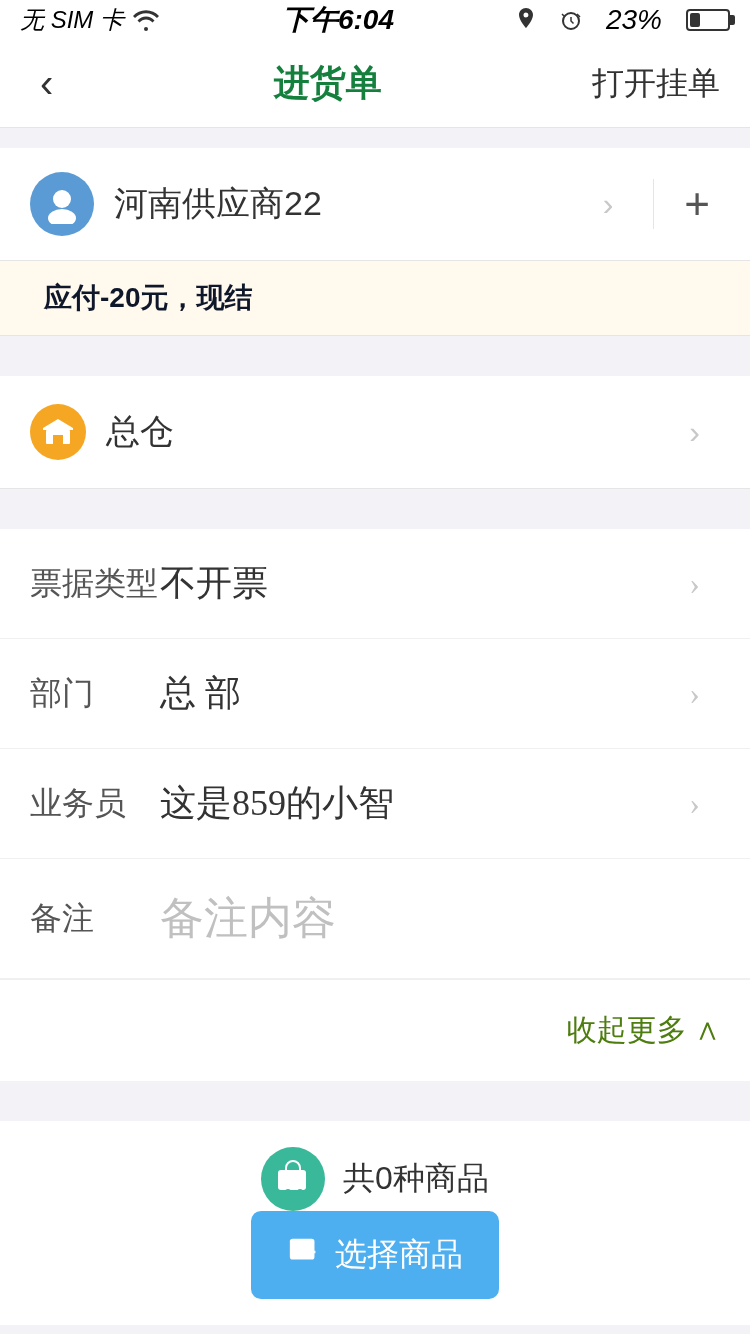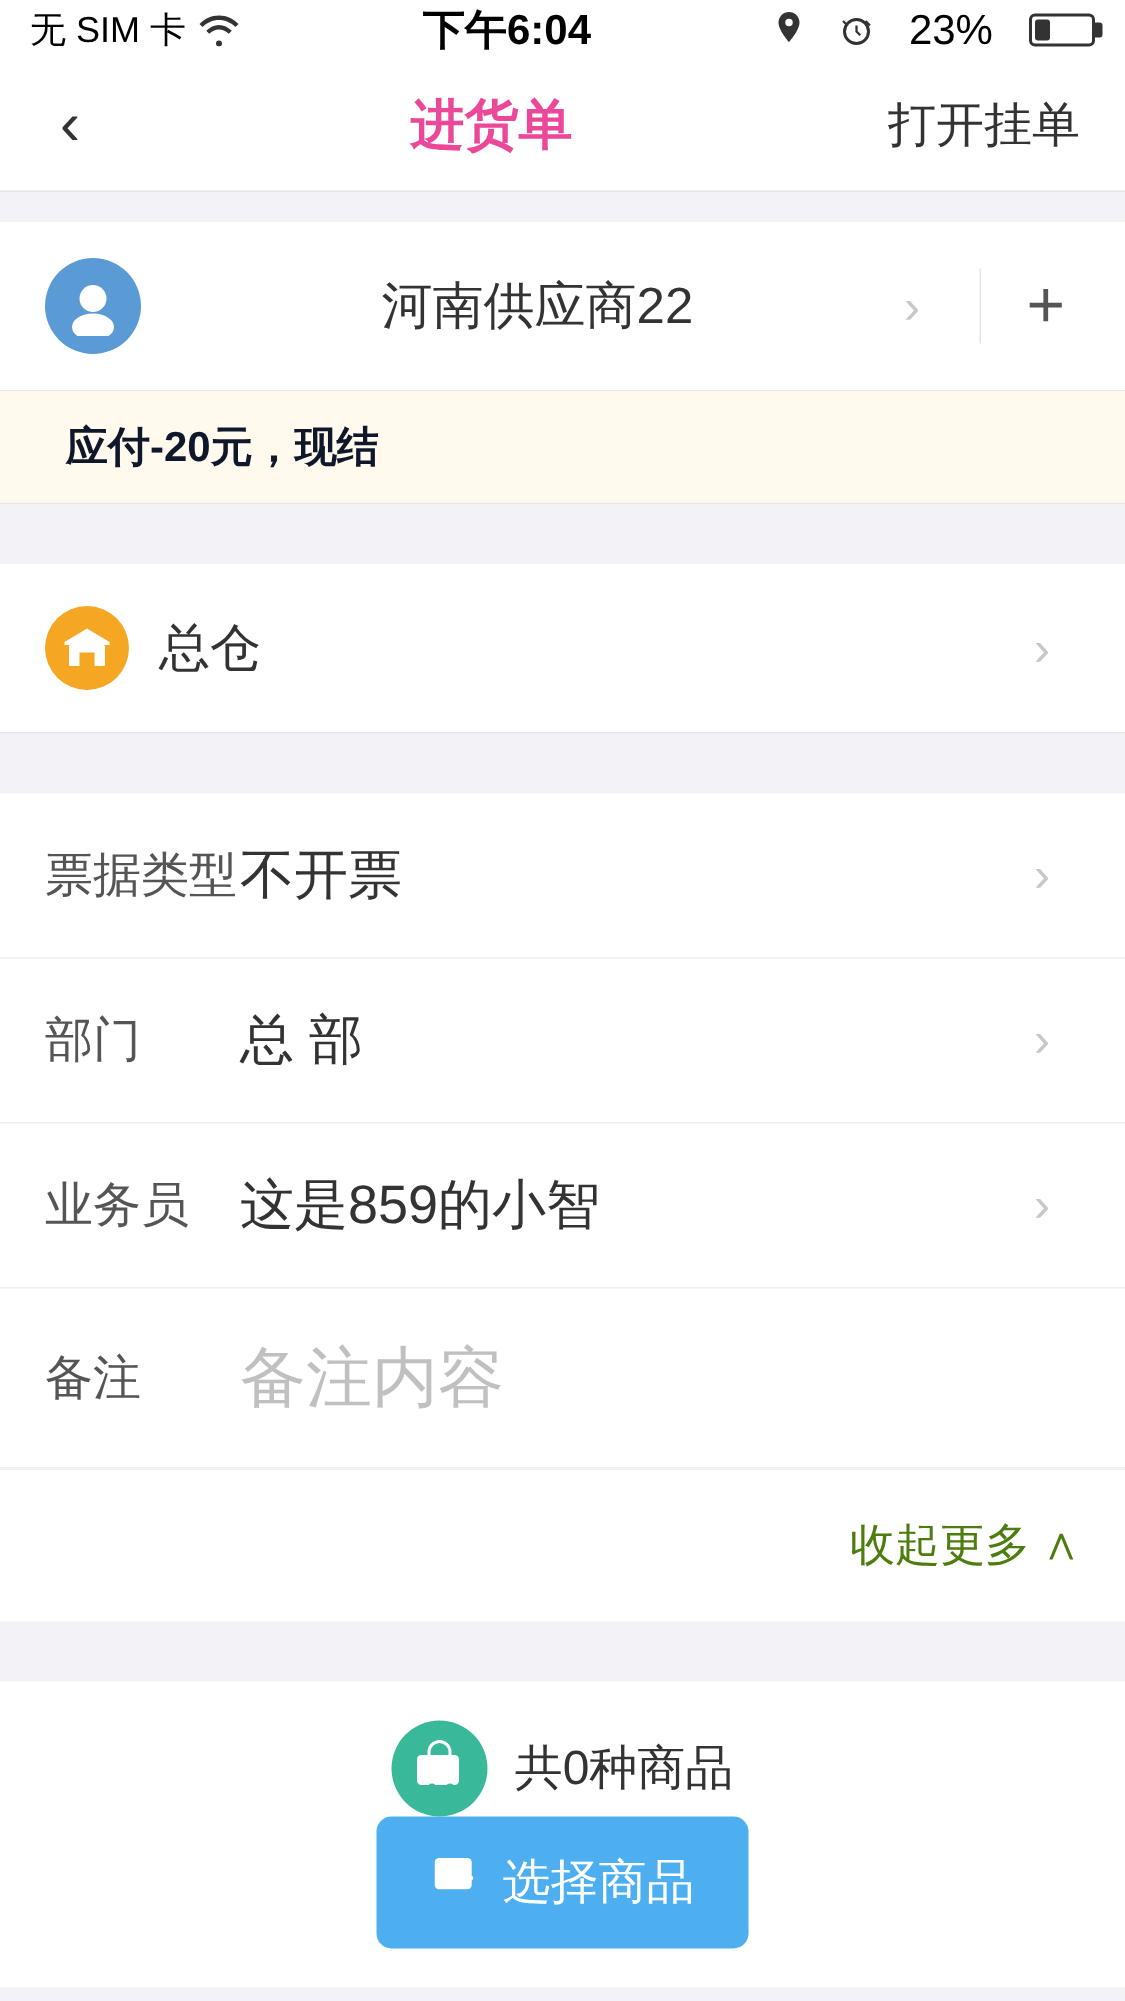--- a/index.html
+++ b/index.html
@@ -15,20 +15,21 @@
     
     .status-bar {
       height: 40px;
       background: #fff;
       display: flex;
       align-items: center;
       justify-content: space-between;
       padding: 14px 20px;
       font-size: 24px;
       font-weight: 500;
+      font-style: italic;
     }
     .status-left { display: flex; align-items: center; gap: 8px; }
     .status-center { font-size: 28px; font-weight: 600; }
     .status-right { display: flex; align-items: center; gap: 24px; font-size: 28px; justify-content: flex-end; }
     .battery-icon {
       width: 44px; height: 22px; border: 2px solid #333; border-radius: 4px; position: relative; display: inline-block;
     }
     .battery-icon::after {
       content: '';
       position: absolute; right: -7px; top: 50%; transform: translateY(-50%);
@@ -51,21 +52,21 @@
     }
     .nav-back {
       font-size: 40px;
       color: #333;
       cursor: pointer;
       padding: 10px;
     }
     .nav-title {
       font-size: 36px;
       font-weight: 600;
-      color: #ec4899;
+      color: #15803d;
     }
     .nav-action {
       font-size: 32px;
       color: #333;
       cursor: pointer;
     }
 
     
     .section-gap {
       height: 20px;
@@ -87,21 +88,20 @@
       width: 64px; height: 64px; border-radius: 50%;
       background: #5b9bd5;
       display: flex; align-items: center; justify-content: center;
       margin-right: 20px; flex-shrink: 0;
     }
     .supplier-avatar svg { width: 40px; height: 40px; }
     .supplier-name {
       flex: 1;
       font-size: 34px;
       color: #333;
-      text-align: center;
     }
     .chevron-right {
       color: #c8c8c8;
       font-size: 32px;
       margin-right: 20px;
     }
     .divider-vertical {
       width: 1px; height: 50px; background: #e5e5e5; margin: 0 20px;
     }
     .plus-btn {
@@ -150,20 +150,21 @@
     .form-section {
       background: #fff;
       margin-top: 20px;
     }
     .form-row {
       display: flex;
       align-items: center;
       padding: 30px;
       border-bottom: 1px solid #f0f0f0;
       min-height: 100px;
+      font-family: Liberation Serif, serif;
     }
     .form-key {
       font-size: 32px;
       color: #555;
       width: 130px;
       flex-shrink: 0;
     }
     .form-val {
       flex: 1;
       font-size: 36px;

